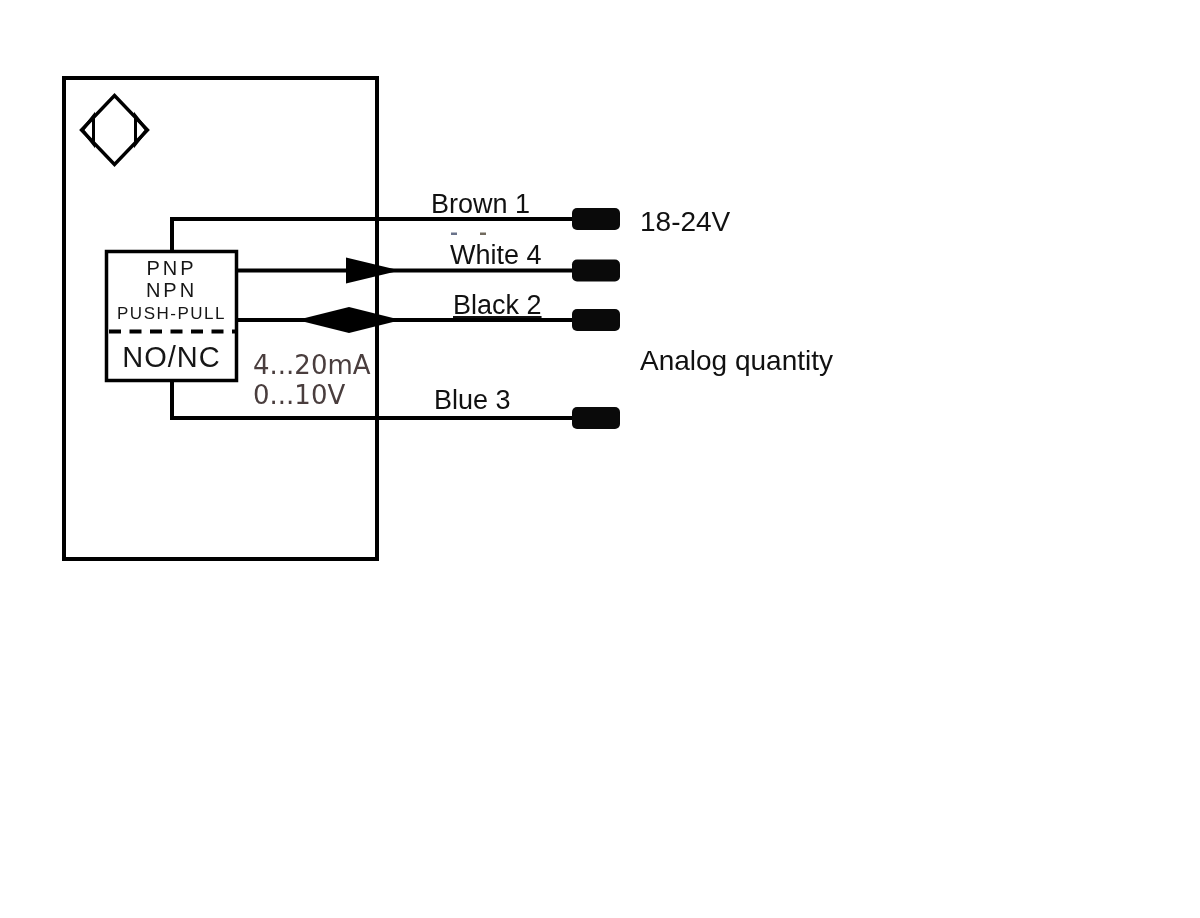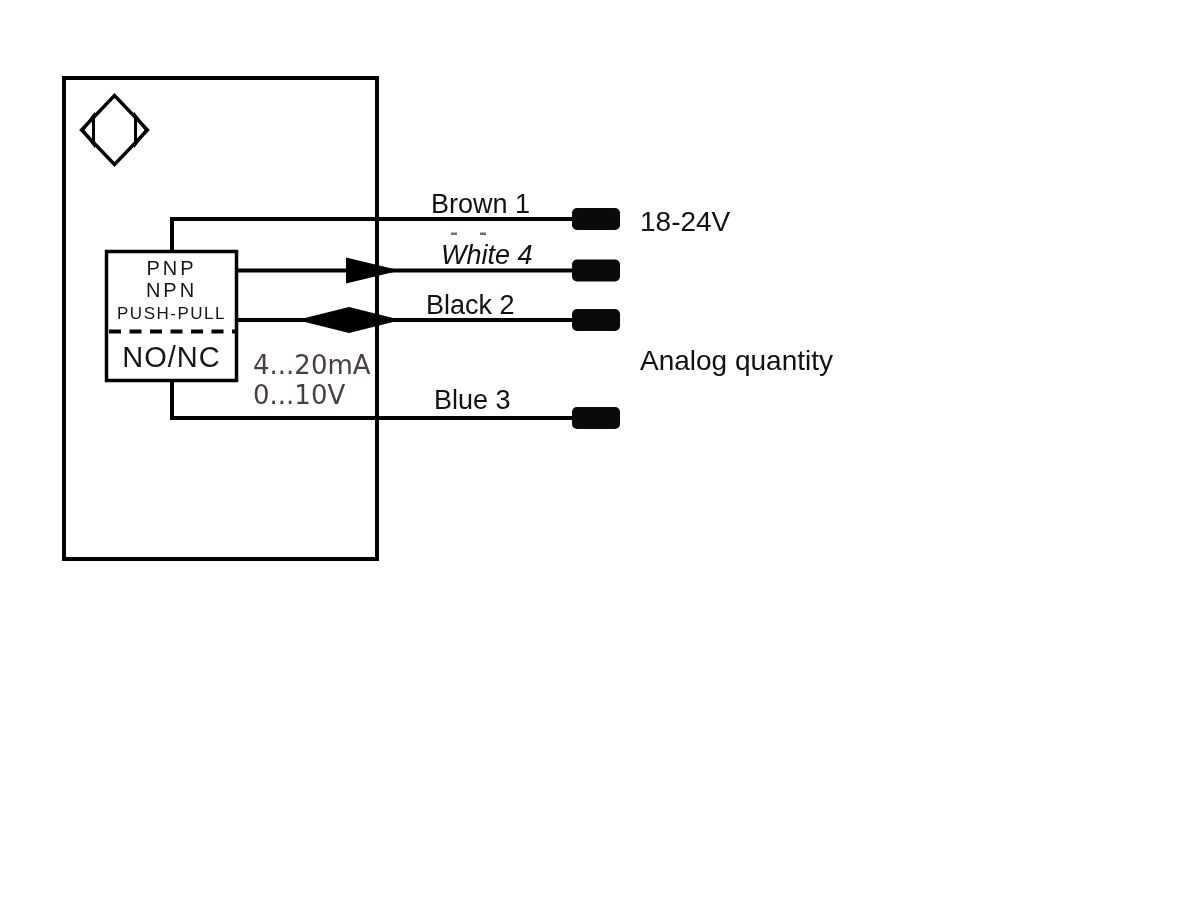--- a/index.html
+++ b/index.html
@@ -14,22 +14,22 @@
   }
   #shapes { position: absolute; left: 0; top: 0; }
 
   .txt { position: absolute; white-space: nowrap; line-height: 1.1; }
 
   .wire-label {
     font-size: 27px;
     color: #111111;
   }
   .lbl-brown { left: 431px; top: 190px; }
-  .lbl-white { left: 441px; top: 241px; font-style: italic; }
-  .lbl-black { left: 426px; top: 291px; }
+  .lbl-white { left: 450px; top: 241px; }
+  .lbl-black { left: 453px; top: 291px; text-decoration: underline; }
   .lbl-blue  { left: 434px; top: 386px; }
 
   .terminal-label {
     font-size: 28px;
     color: #111111;
   }
   .tlbl-1 { left: 640px; top: 207px; text-align: center; }
   .tlbl-2 { left: 640px; top: 271px; }
   .tlbl-3 { left: 640px; top: 346px; }
   .tlbl-4 { left: 636px; top: 401px; }

